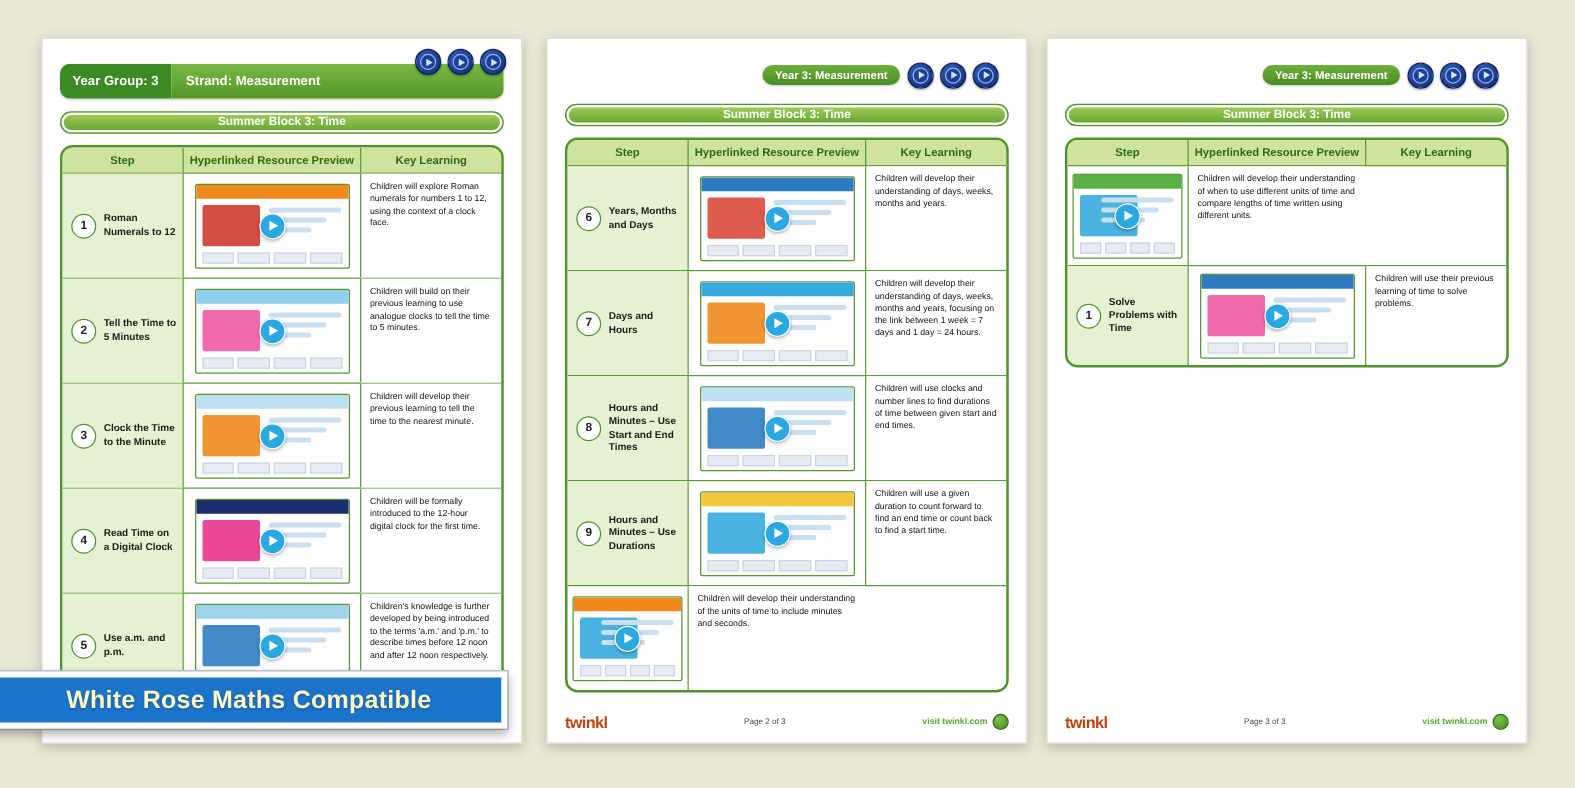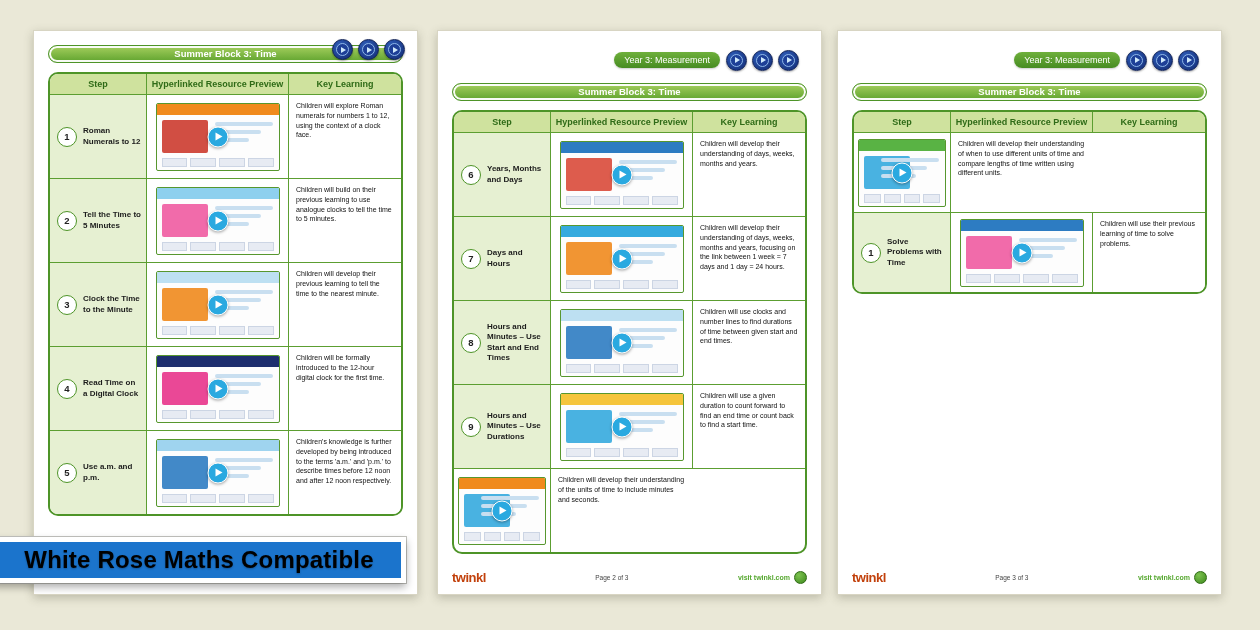--- a/index.html
+++ b/index.html
@@ -54,21 +54,21 @@
     display:flex; align-items:center; padding:0 12px;
   }
 
   
   .p23-hdr {
     display:flex; justify-content:flex-end; align-items:center;
     gap:6px; margin:4px 8px 12px 0; height:22px;
   }
   .p23-pill {
     background:linear-gradient(180deg,#6fb03c,#478c22);
-    color:#fff; font-weight:400; font-size:9px;
+    color:#fff; font-weight:700; font-size:9px;
     padding:3px 10px; border-radius:10px; white-space:nowrap;
     box-shadow:0 1px 2px rgba(0,0,0,.2);
   }
 
   
   .block-bar {
     height:18px; line-height:15px; text-align:center;
     color:#fff; font-weight:700; font-size:9.5px;
     background:linear-gradient(180deg,#a5cf5e,#5fa32e);
     border:1px solid #4e9428; border-radius:9px;
@@ -160,21 +160,21 @@
 
   
   .wrm-banner {
     position:absolute; left:-8px; top:537px; width:414px; height:46px;
     background:#1b74cc; border:5px solid #fff;
     box-shadow:0 4px 8px rgba(0,0,0,.33), 0 0 0 1px #c5c5c0;
     display:flex; align-items:center; justify-content:center;
     z-index:6;
   }
   .wrm-banner span {
-    color:#000000; font-weight:700; font-size:24px; letter-spacing:.2px;
+    color:#fef9c3; font-weight:700; font-size:20px; letter-spacing:.2px;
     text-shadow:0 1px 2px rgba(0,0,0,.25);
   }
 </style>
 </head>
 <body style="background-color: rgb(234, 232, 215);">
 
 <div class="page page1">
   <div class="icon-circles abs">
     <span class="res-icon">
         <span class="inner">
@@ -184,20 +184,24 @@
     <span class="res-icon">
         <span class="inner">
           <i class="mini-tri"></i>
         </span>
       </span>
     <span class="res-icon">
         <span class="inner">
           <i class="mini-tri"></i>
         </span>
       </span>
+  </div>
+  <div class="p1-hdr">
+    <span class="p1-year">Year Group: 3</span>
+    <span class="p1-strand">Strand: Measurement</span>
   </div>
   <div class="block-bar">Summer Block 3: Time</div>
 
   <div class="ptable">
     <div class="trow thead">
       <div class="hcell">Step</div>
       <div class="hcell">Hyperlinked Resource Preview</div>
       <div class="hcell">Key Learning</div>
     </div>
 

